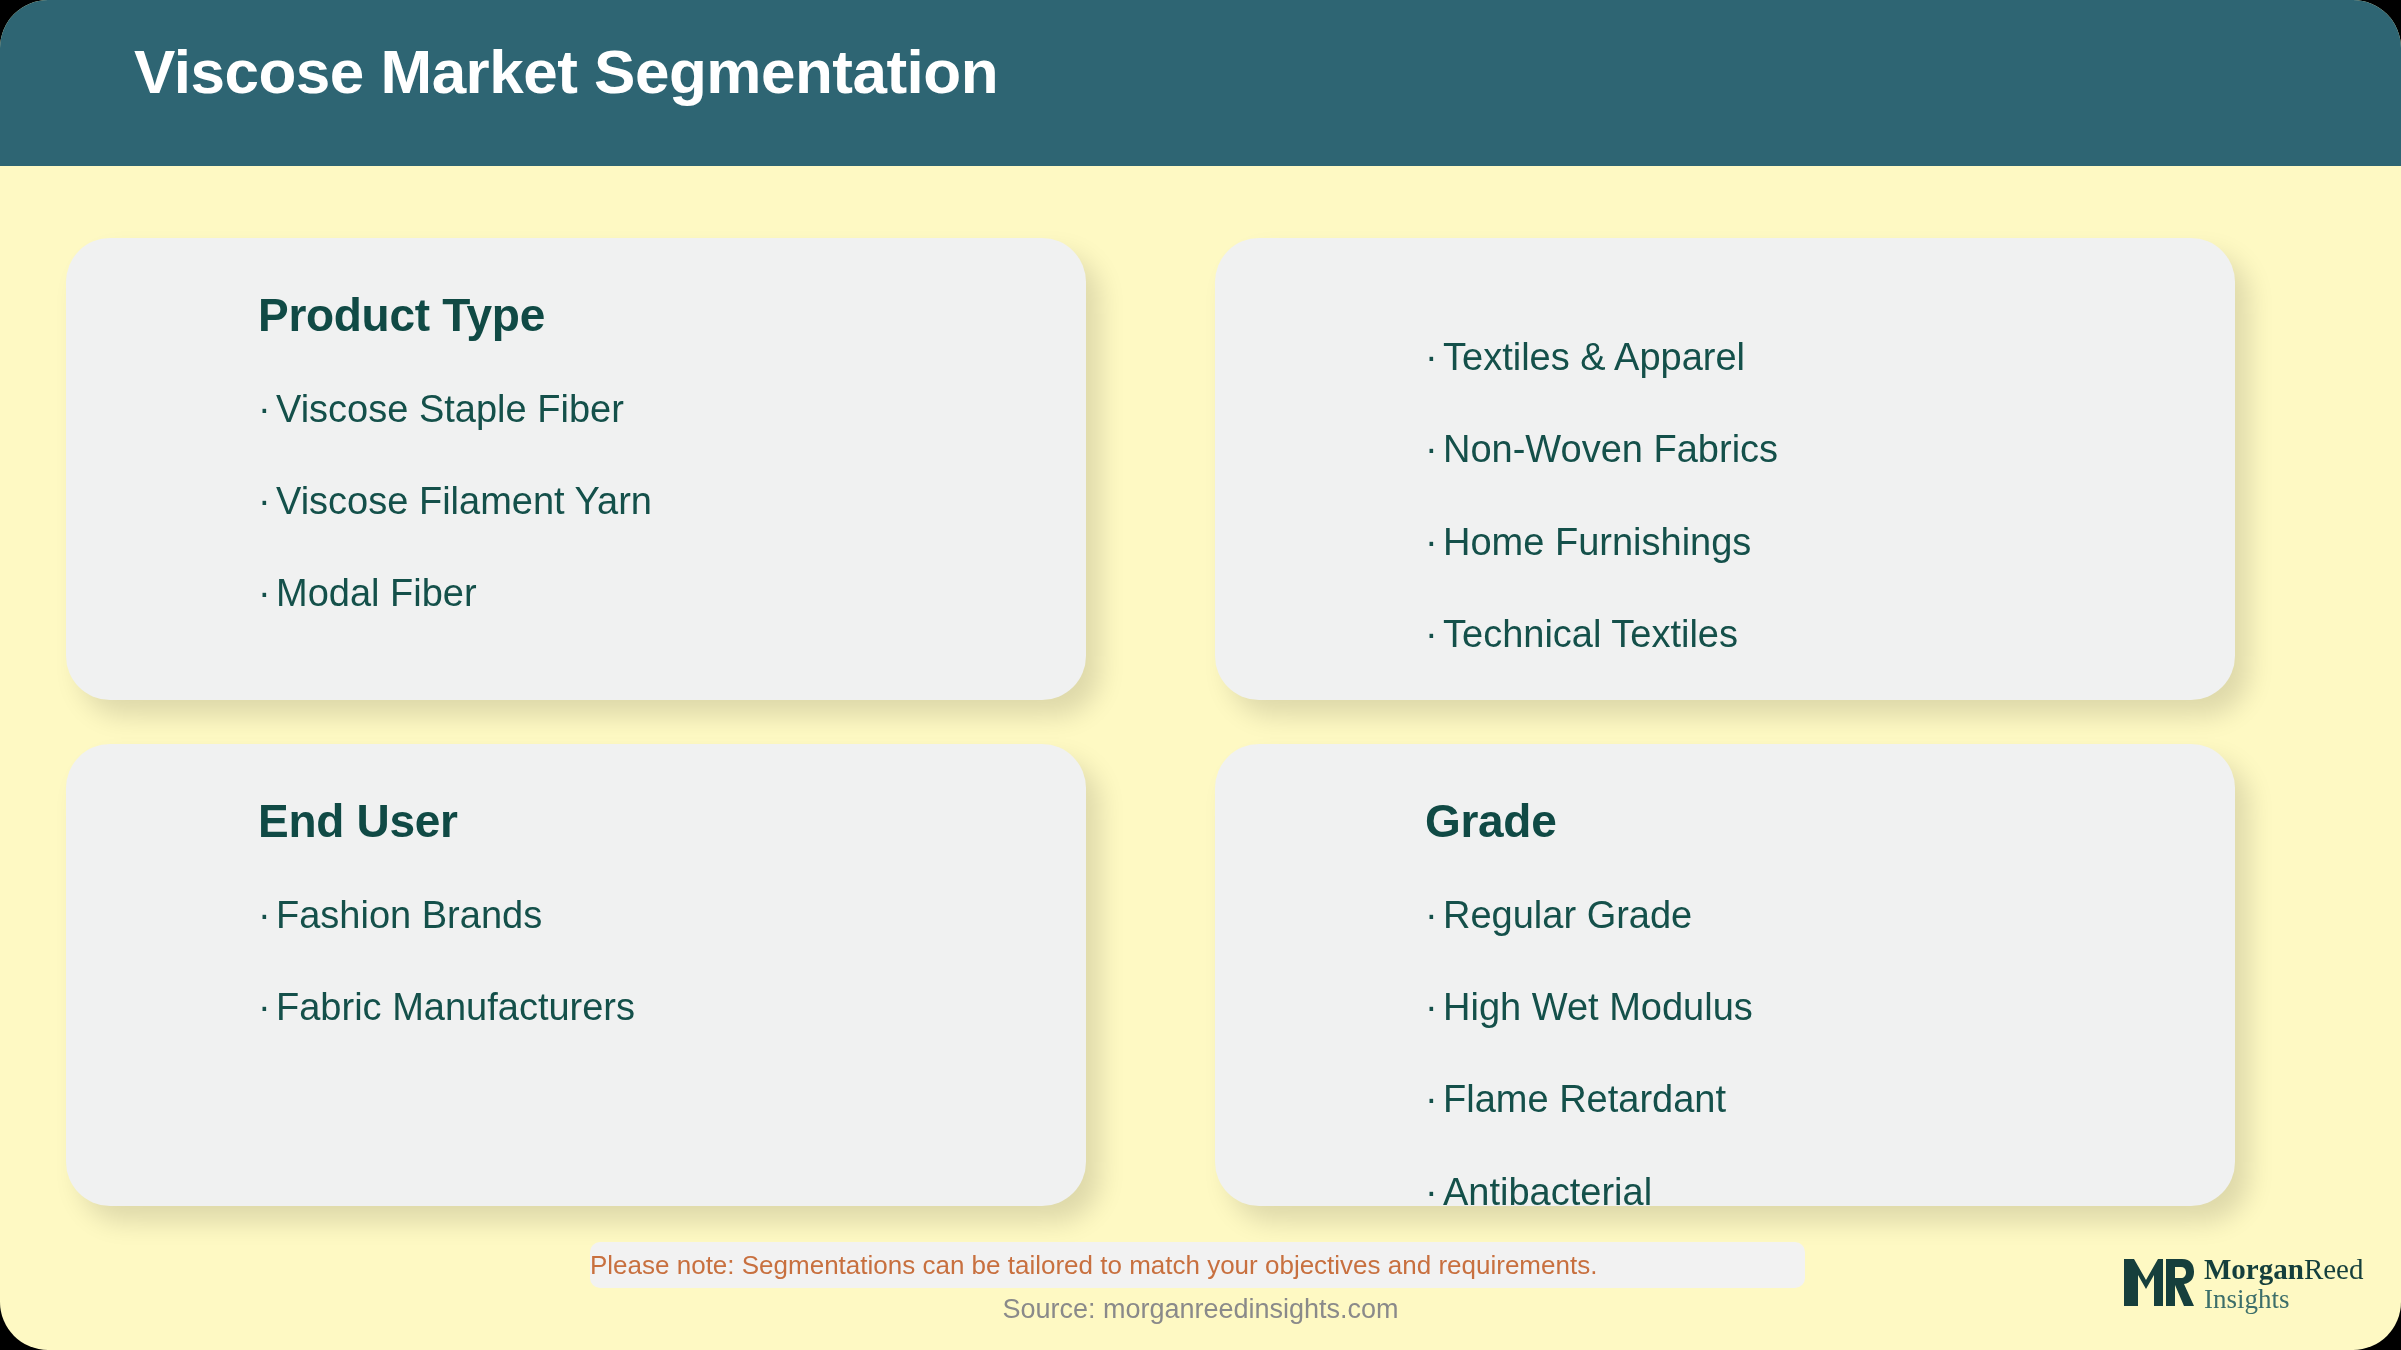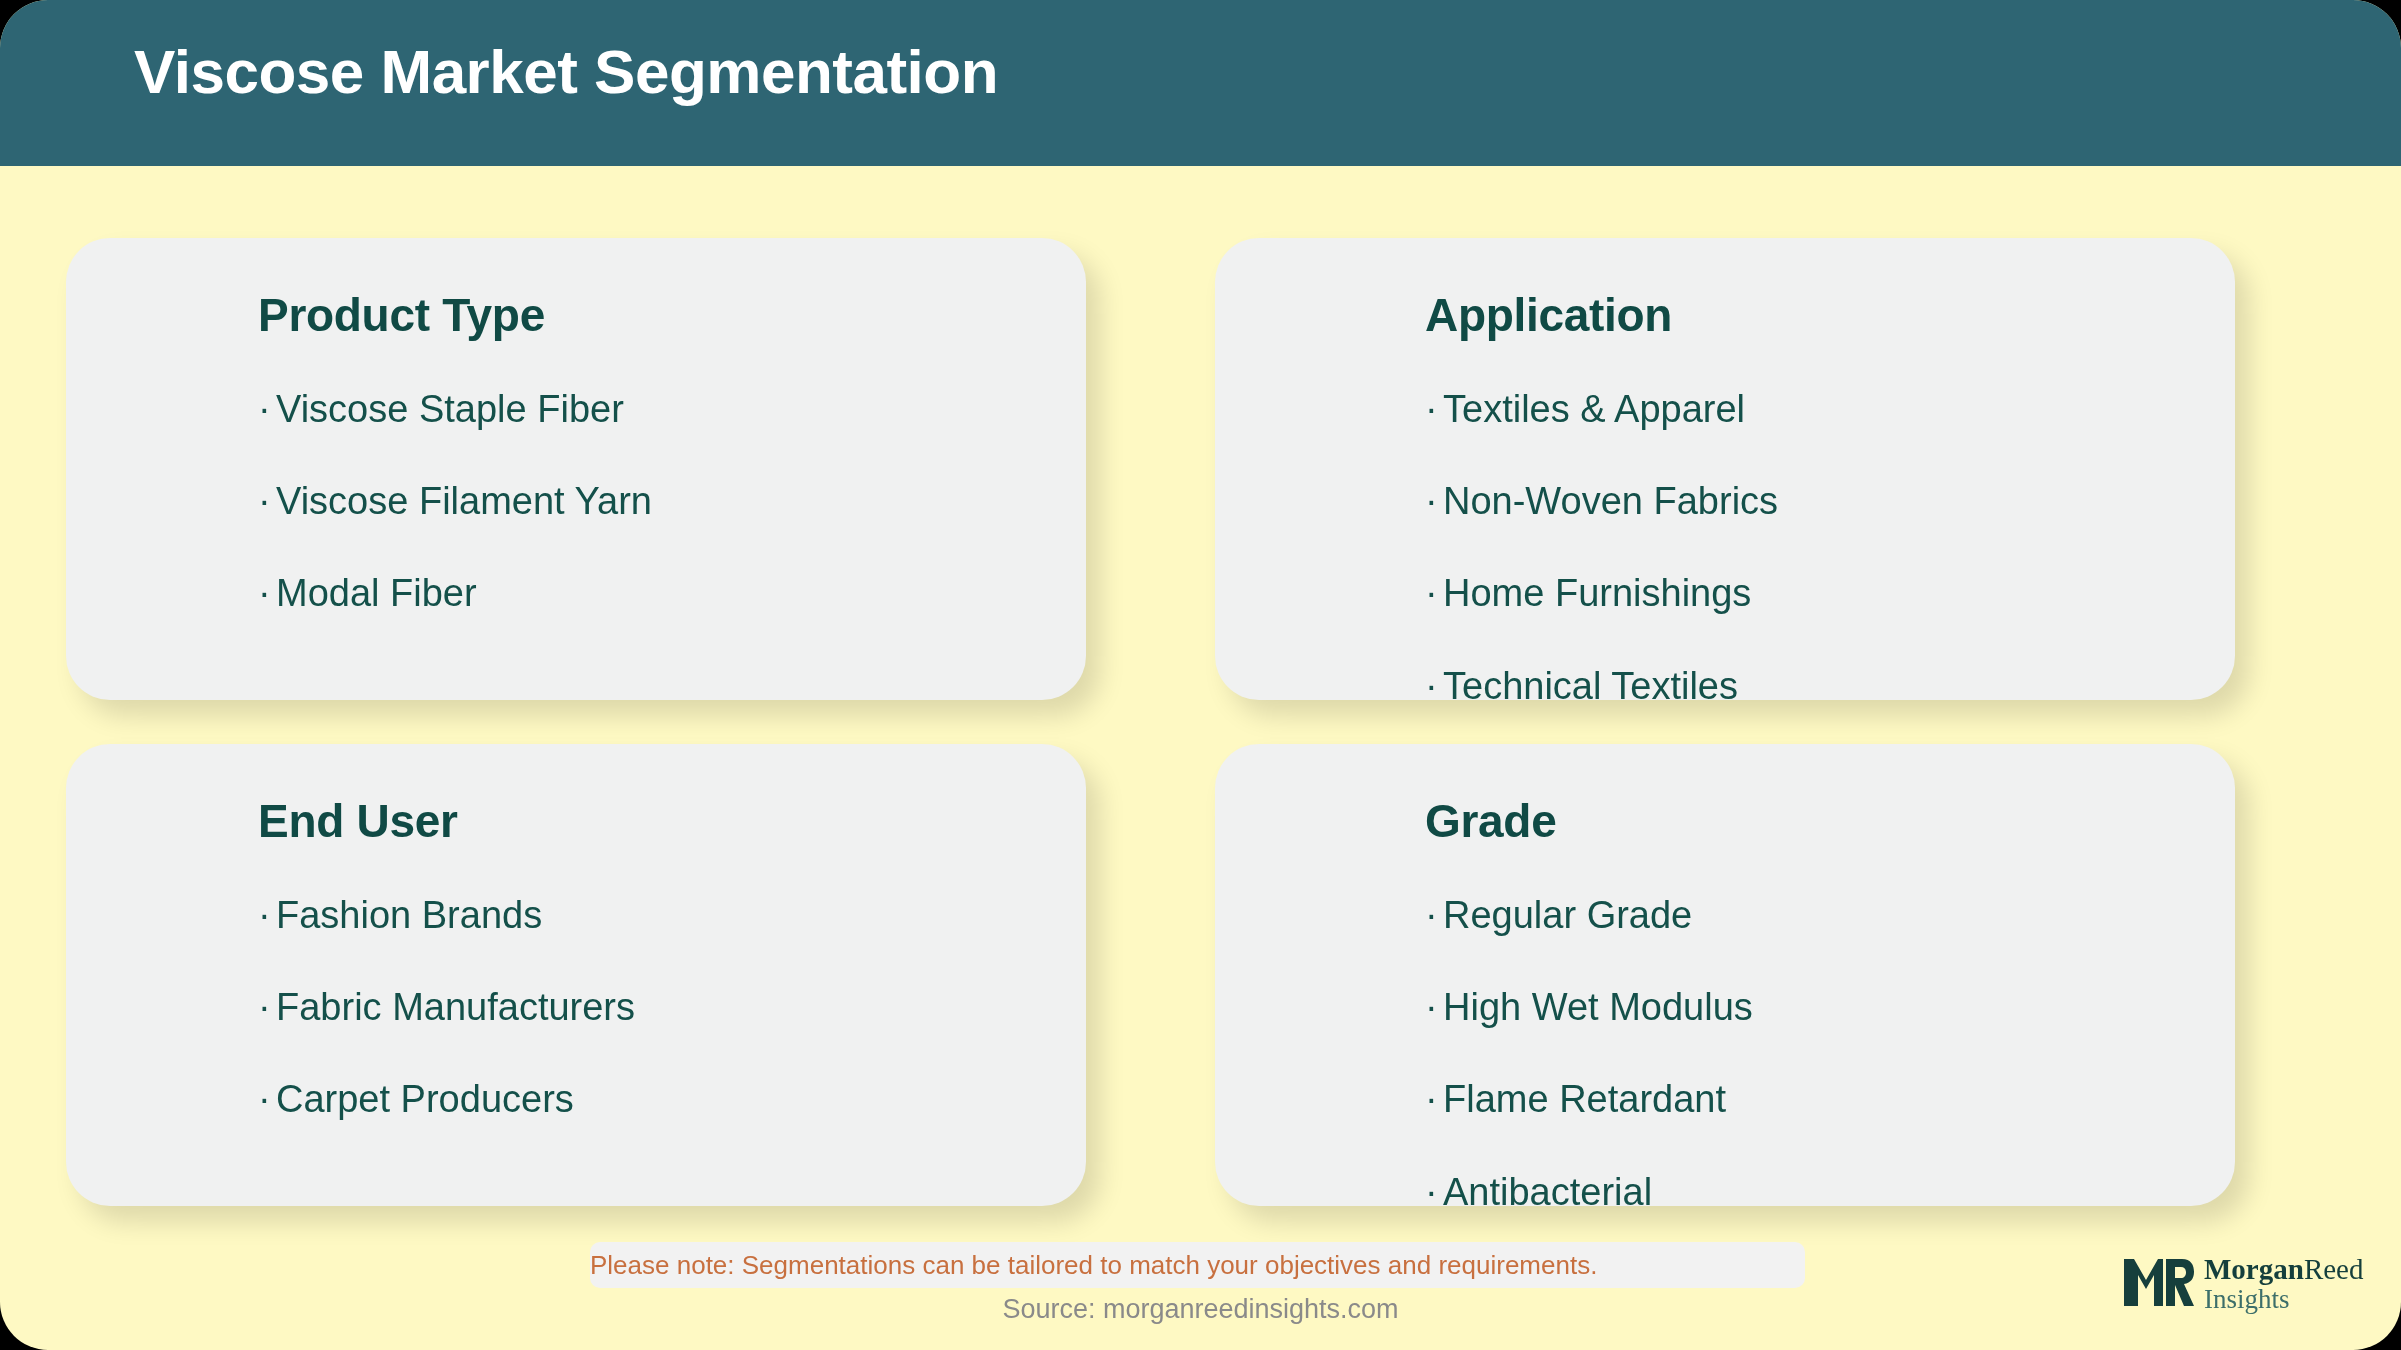--- a/index.html
+++ b/index.html
@@ -195,37 +195,35 @@
         <ul class="card-list">
           <li><span class="bullet">·</span><span>Viscose Staple Fiber</span></li>
           <li><span class="bullet">·</span><span>Viscose Filament Yarn</span></li>
           <li><span class="bullet">·</span><span>Modal Fiber</span></li>
         </ul>
       </div>
     </div>
 
     <div class="card c1">
       <div class="card-inner">
-        <div class="card-heading">Application</div>
         <ul class="card-list">
           <li><span class="bullet">·</span><span>Textiles &amp; Apparel</span></li>
           <li><span class="bullet">·</span><span>Non-Woven Fabrics</span></li>
           <li><span class="bullet">·</span><span>Home Furnishings</span></li>
           <li><span class="bullet">·</span><span>Technical Textiles</span></li>
         </ul>
       </div>
     </div>
 
     <div class="card c2">
       <div class="card-inner">
         <div class="card-heading">End User</div>
         <ul class="card-list">
           <li><span class="bullet">·</span><span>Fashion Brands</span></li>
           <li><span class="bullet">·</span><span>Fabric Manufacturers</span></li>
-          <li><span class="bullet">·</span><span>Carpet Producers</span></li>
         </ul>
       </div>
     </div>
 
     <div class="card c3">
       <div class="card-inner">
         <div class="card-heading">Grade</div>
         <ul class="card-list">
           <li><span class="bullet">·</span><span>Regular Grade</span></li>
           <li><span class="bullet">·</span><span>High Wet Modulus</span></li>

